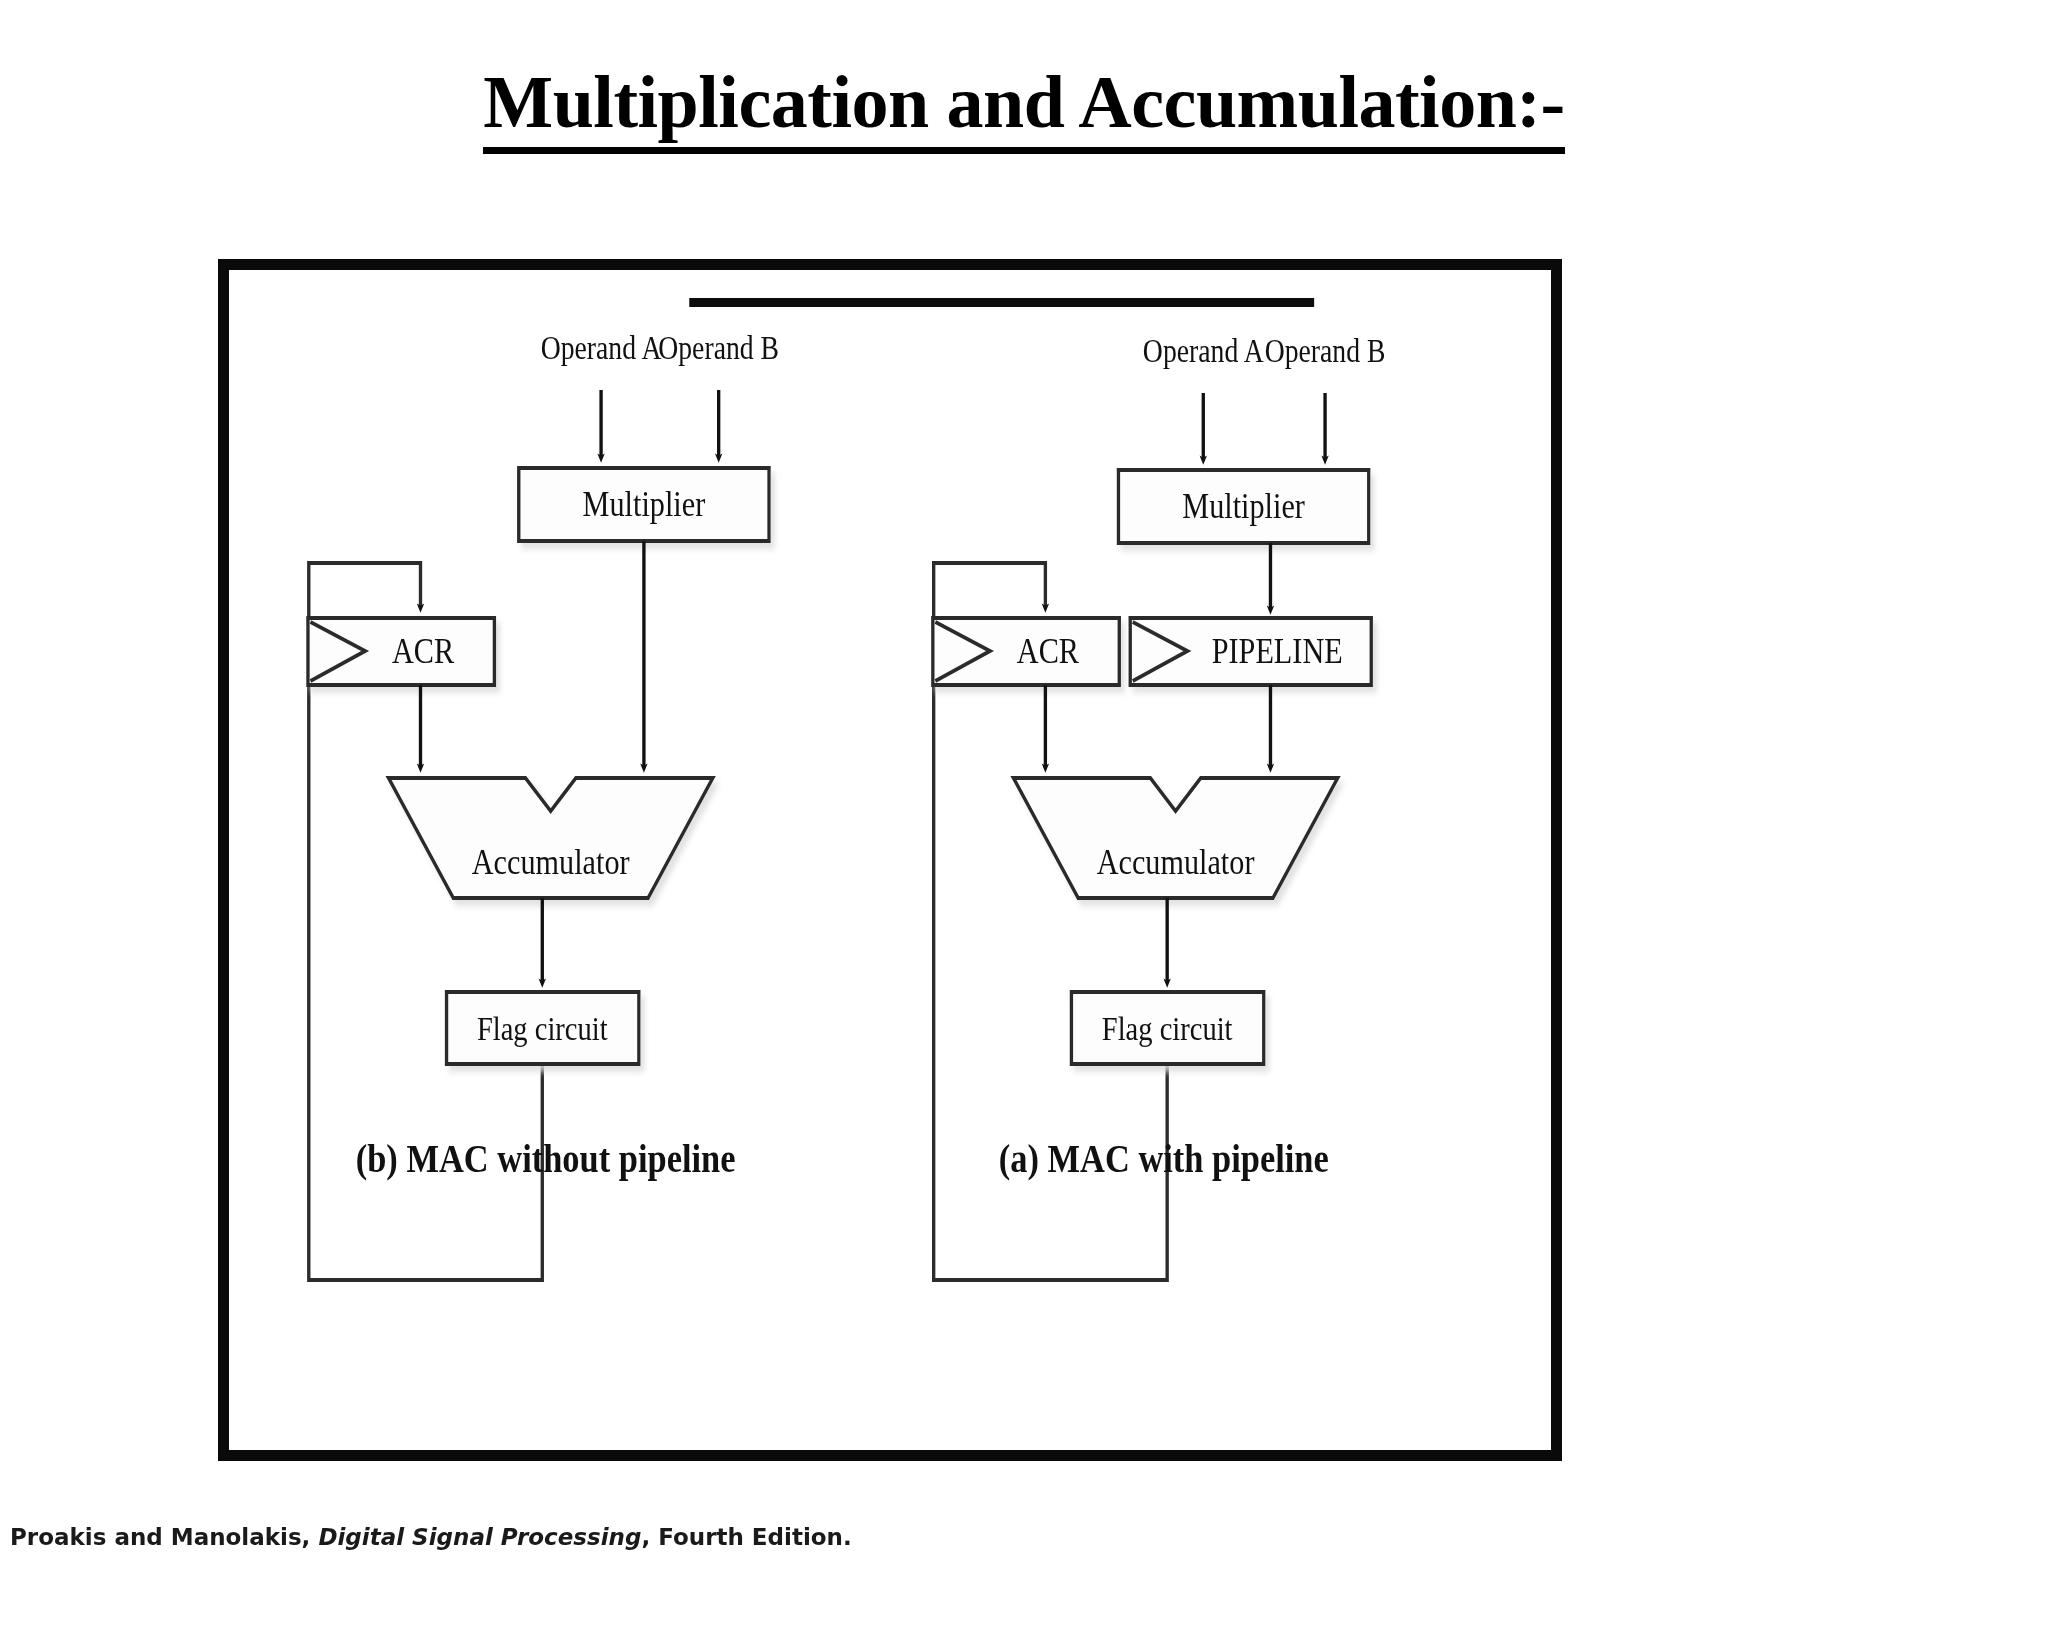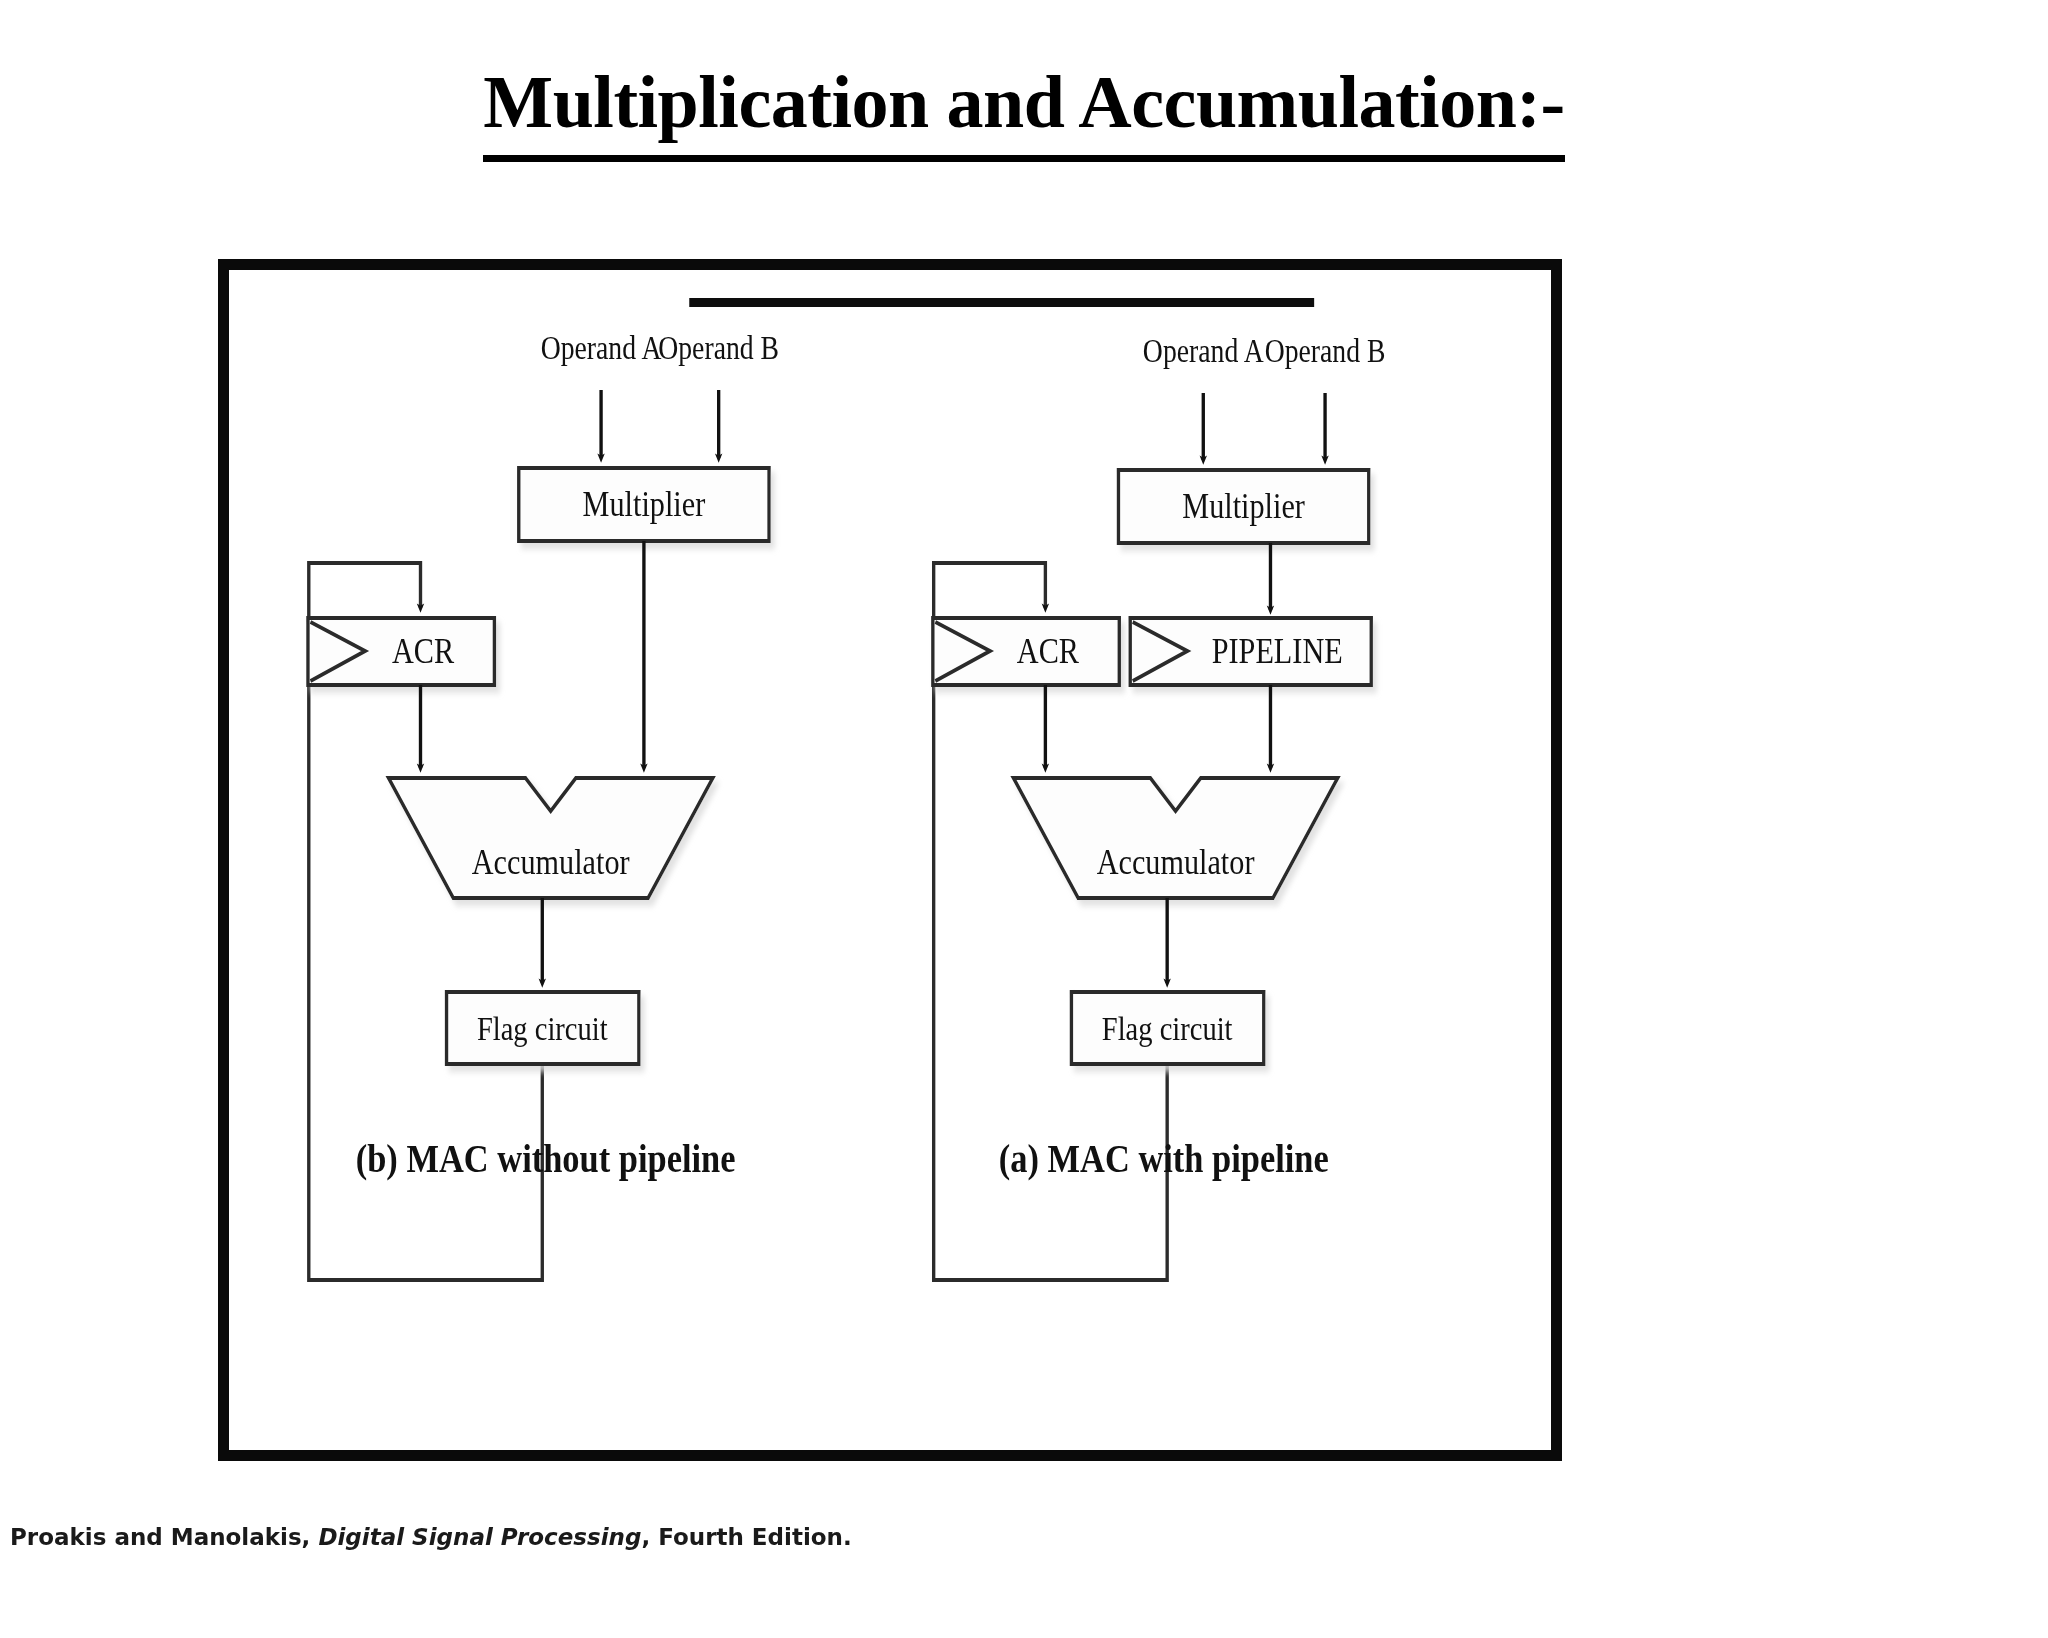--- a/index.html
+++ b/index.html
@@ -24,21 +24,21 @@
     text-align: center;
     font-family: "Liberation Serif", serif;
     font-weight: bold;
     font-size: 74px;
     line-height: 1.1;
     color: #000000;
     letter-spacing: -0.5px;
   }
   #slide-title .underline-span {
     border-bottom: 7px solid #000;
-    padding-bottom: 12px;
+    padding-bottom: 4px;
     display: inline-block;
   }
 
   
   #figure-frame {
     position: absolute;
     left: 218px;
     top: 259px;
     width: 1344px;
     height: 1202px;

